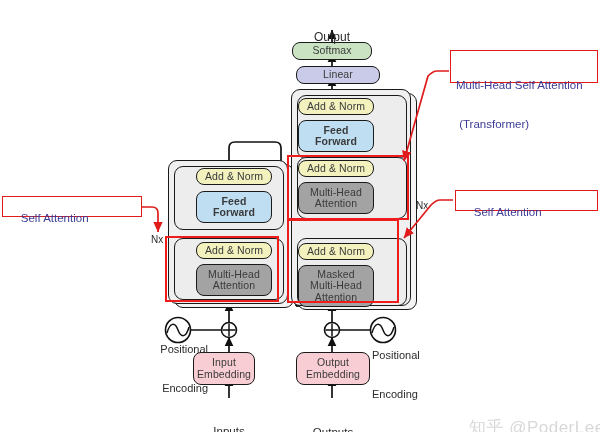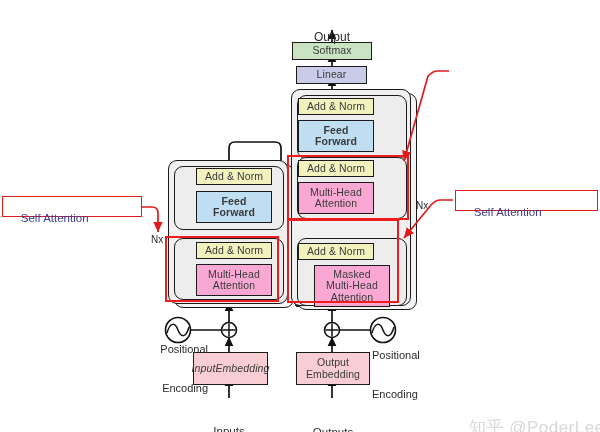--- a/index.html
+++ b/index.html
@@ -11,32 +11,32 @@
     position:relative;
   }
   #stage{position:absolute;left:0;top:0;width:600px;height:432px;}
   svg.layer{position:absolute;left:0;top:0;width:600px;height:432px;overflow:visible;}
   .txt{position:absolute;font-size:11px;color:#2b2b2b;line-height:12.5px;text-align:center;white-space:pre;}
 
   
   .box{
     position:absolute;
     border:1.4px solid #1a1a1a;
-    border-radius:0;
+    border-radius:8px;
     box-sizing:border-box;
     display:flex;align-items:center;justify-content:center;
     text-align:right;
     font-size:10.5px;
     line-height:11.5px;
     color:#3a3a3a;
     letter-spacing:.1px;
   }
   .box span{display:block;}
   .c-addnorm{background:#f3f2bf;}
-  .c-attn{background:#f9a8d4;}
+  .c-attn{background:#a3a3a3;}
   .c-ff{background:#bfdef2;font-weight:bold;}
   .c-softmax{background:#c9e3c3;}
   .c-linear{background:#c9cbe8;}
   .c-embed{background:#f8ced4;}
 
   
   .panel{
     position:absolute;
     background:#eeeeee;
     border:1.3px solid #1a1a1a;
@@ -230,34 +230,34 @@
   <div class="box c-addnorm" style="left:298px;top:160px;width:76px;height:17px;">
     <span>Add &amp; Norm</span>
   </div>
   <div class="box c-attn" style="left:298px;top:182px;width:76px;height:32px;flex-direction:column;">
     <span>Multi-Head</span>
     <span>Attention</span>
   </div>
   <div class="box c-addnorm" style="left:298px;top:243px;width:76px;height:17px;">
     <span>Add &amp; Norm</span>
   </div>
-  <div class="box c-attn" style="left:314px;top:265px;width:76px;height:42px;flex-direction:column;">
+  <div class="box c-attn" style="left:298px;top:265px;width:76px;height:42px;flex-direction:column;">
     <span>Masked</span>
     <span>Multi-Head</span>
     <span>Attention</span>
   </div>
 
-  <div class="box c-linear" style="left:296px;top:66px;width:71px;height:18px;">
+  <div class="box c-linear" style="left:296px;top:66px;width:84px;height:18px;">
     <span>Linear</span>
   </div>
   <div class="box c-softmax" style="left:292px;top:42px;width:80px;height:18px;">
     <span>Softmax</span>
   </div>
 
-  <div class="box c-embed" style="left:193px;top:352px;width:75px;height:33px;flex-direction:row;font-style:italic;">
+  <div class="box c-embed" style="left:193px;top:352px;width:62px;height:33px;flex-direction:column;">
     <span>Input</span>
     <span>Embedding</span>
   </div>
   <div class="box c-embed" style="left:296px;top:352px;width:74px;height:33px;flex-direction:column;">
     <span>Output</span>
     <span>Embedding</span>
   </div>
 
   <div class="txt" style="left:282px;top:2px;width:100px;font-size:12px;line-height:14px;">
     <div>Output</div>
@@ -306,18 +306,22 @@
   </svg>
 
   <div class="redlabel" style="left:2px;top:196px;width:140px;height:21px;">
     <span>Self Attention</span>
   </div>
 
   <div class="redlabel" style="left:455px;top:190px;width:143px;height:21px;">
     <span>Self Attention</span>
   </div>
 
+  <div class="redlabel" style="left:450px;top:50px;width:148px;height:33px;padding-top:2px;">
+    <div>Multi-Head Self Attention</div>
+    <div> (Transformer)</div>
+  </div>
 
   <div class="watermark" style="left:448px;top:396px;">
     <span>知乎 @PoderLee</span>
   </div>
 
 </div>
 
 </body></html>

